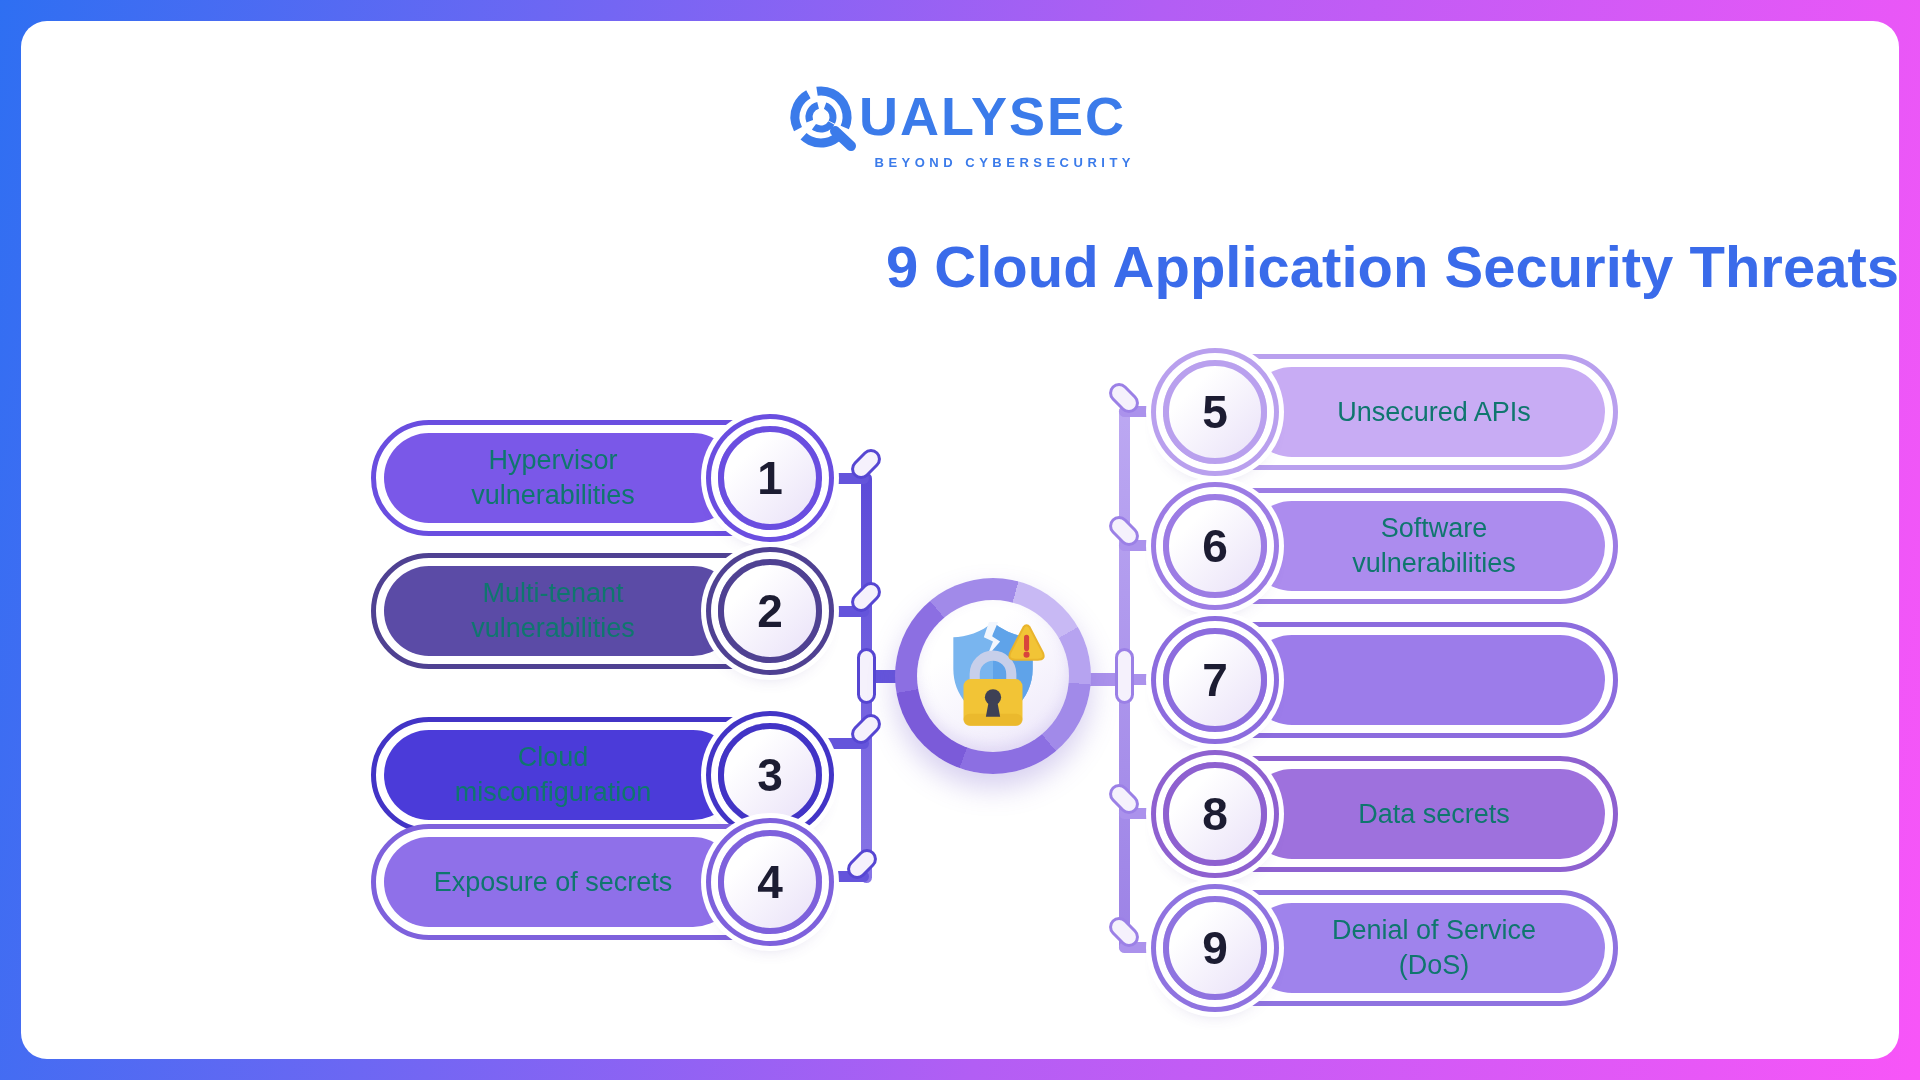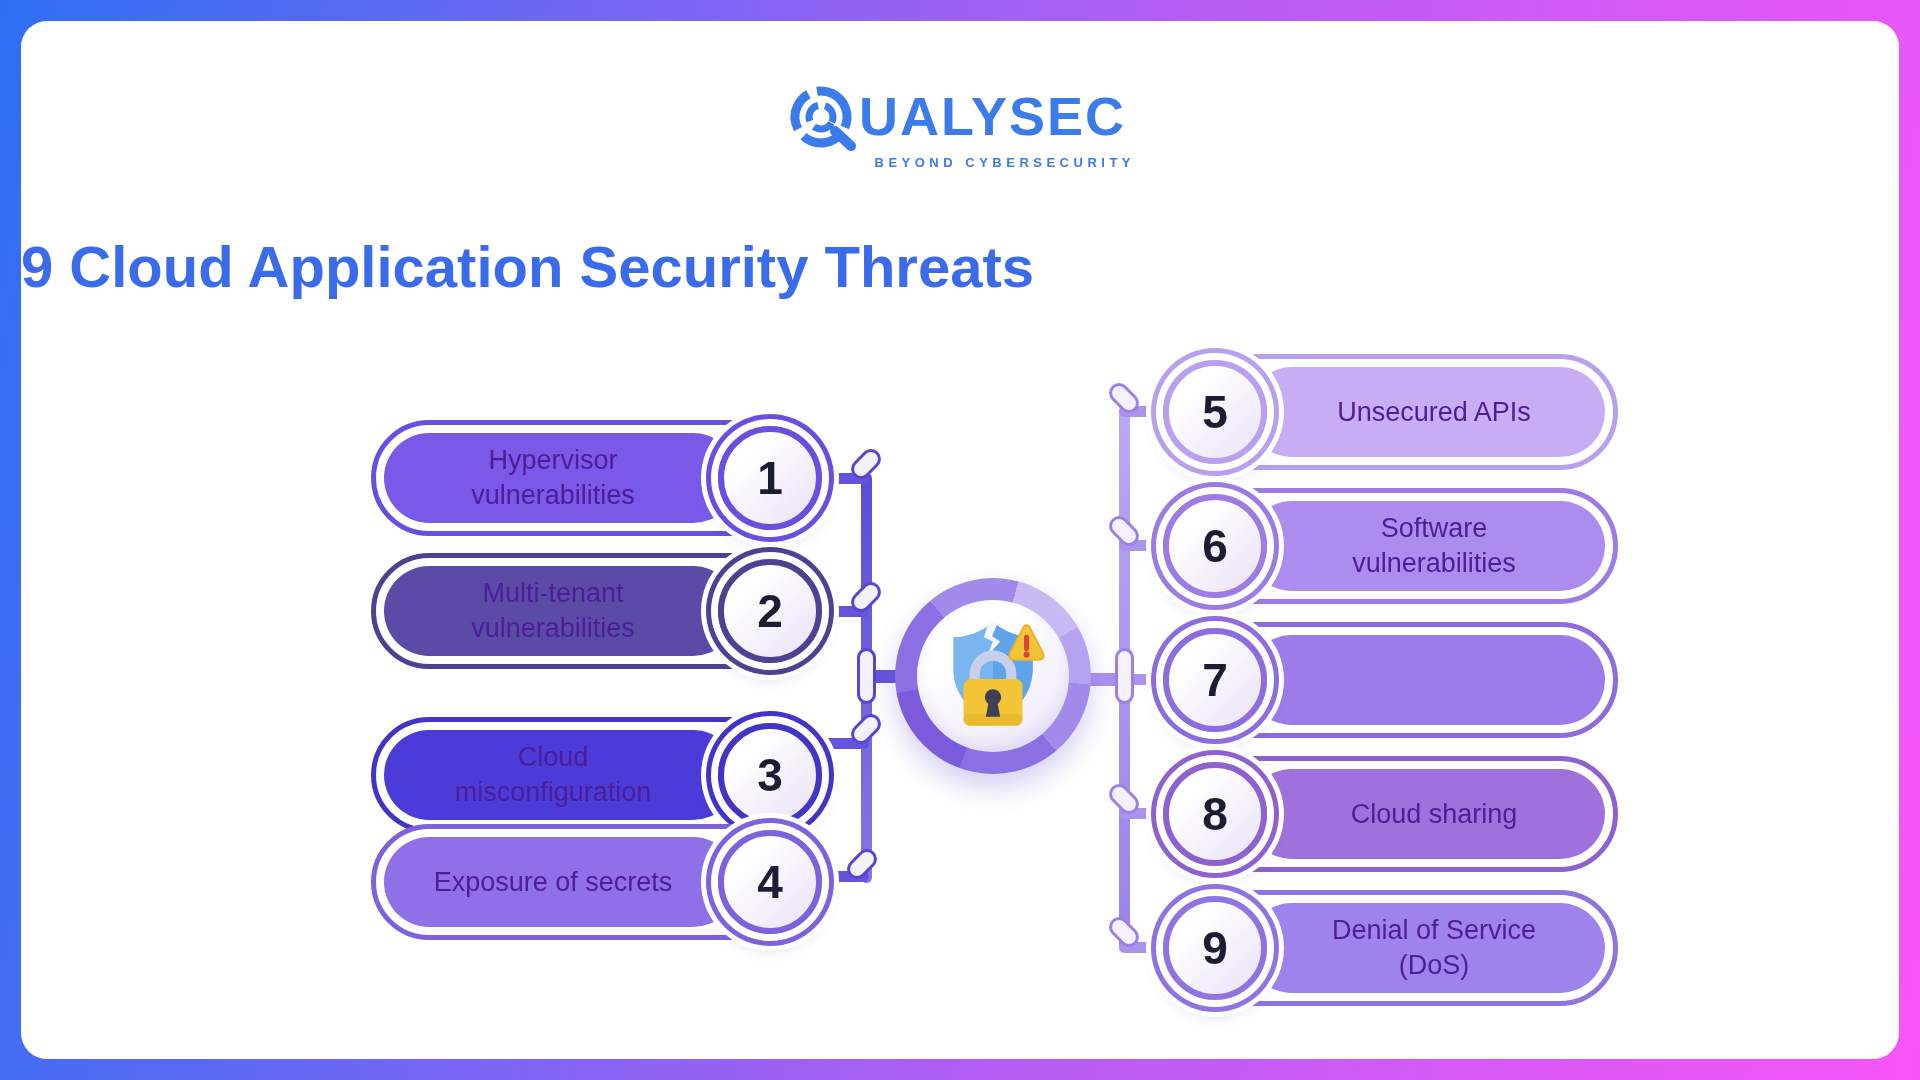--- a/index.html
+++ b/index.html
@@ -8,33 +8,33 @@
     background:linear-gradient(100deg,var(--frame_start) 0%,var(--frame_mid) 55%,var(--frame_end) 100%);}
   .card{position:absolute;inset:21px;background:#ffffff;border-radius:26px;}
 
   
   .logo{position:absolute;left:50%;top:58px;transform:translateX(-50%);width:350px;}
   .logo svg{display:block;}
   .tagline{margin-top:2px;text-align:right;padding-left:58px;font-size:13px;font-weight:700;
     letter-spacing:4.5px;color:var(--brand);}
 
   
-  .title{position:absolute;left:0;right:0;top:212px;text-align:left;
+  .title{position:absolute;left:0;right:0;top:212px;text-align:right;
     font-size:58px;font-weight:800;color:var(--title_color);letter-spacing:0px;}
 
   
   .item{position:absolute;height:116px;border:5px solid var(--ring);border-radius:60px;
     background:#fff;box-sizing:border-box;z-index:3;}
   .item.left{left:350px;width:450px;}
   .item.right{left:1143px;width:454px;}
   .pill-fill{position:absolute;border-radius:46px;background:var(--fill);}
   .item.left  .pill-fill{inset:8px 78px 8px 8px;}
   .item.right .pill-fill{inset:8px 8px 8px 78px;}
   .pill-text{position:absolute;top:50%;transform:translateY(-50%);text-align:center;
-    color:#4c1d95;font-size:27px;line-height:1.28;font-weight:500;white-space:pre-line;}
+    color:#0f766e;font-size:27px;line-height:1.28;font-weight:500;white-space:pre-line;}
   .item.left  .pill-text{left:26px;right:112px;}
   .item.right .pill-text{left:112px;right:26px;}
   .num-circle{position:absolute;top:50%;transform:translateY(-50%);width:104px;height:104px;
     border-radius:50%;border:6px solid var(--ring);box-sizing:border-box;
     background:linear-gradient(135deg,#ffffff 25%,#e9e1f8 100%);
     box-shadow:0 0 0 7px #fff,0 0 0 12px var(--ring),0 0 0 17px #fff,0 12px 18px rgba(90,70,160,.30);
     display:flex;align-items:center;justify-content:center;
     font-size:46px;font-weight:800;color:var(--number_color);z-index:4;}
   .item.left  .num-circle{right:-6px;}
   .item.right .num-circle{left:-6px;}
@@ -172,21 +172,21 @@
       <div class="pill-text">Software
 vulnerabilities</div>
       <div class="num-circle">6</div>
     </div>
     <div class="item right" style="top: 601px; --fill: #9c7cea; --ring: #8c6cde;">
       <div class="pill-fill"></div>
       <div class="num-circle">7</div>
     </div>
     <div class="item right" style="top: 735px; --fill: #9e71dd; --ring: #8e61d0;">
       <div class="pill-fill"></div>
-      <div class="pill-text">Cloud sharing</div>
+      <div class="pill-text">Data secrets</div>
       <div class="num-circle">8</div>
     </div>
     <div class="item right" style="top: 869px; --fill: #9f83ec; --ring: #8f73e0;">
       <div class="pill-fill"></div>
       <div class="pill-text">Denial of Service
 (DoS)</div>
       <div class="num-circle">9</div>
     </div>
 
   </div>

